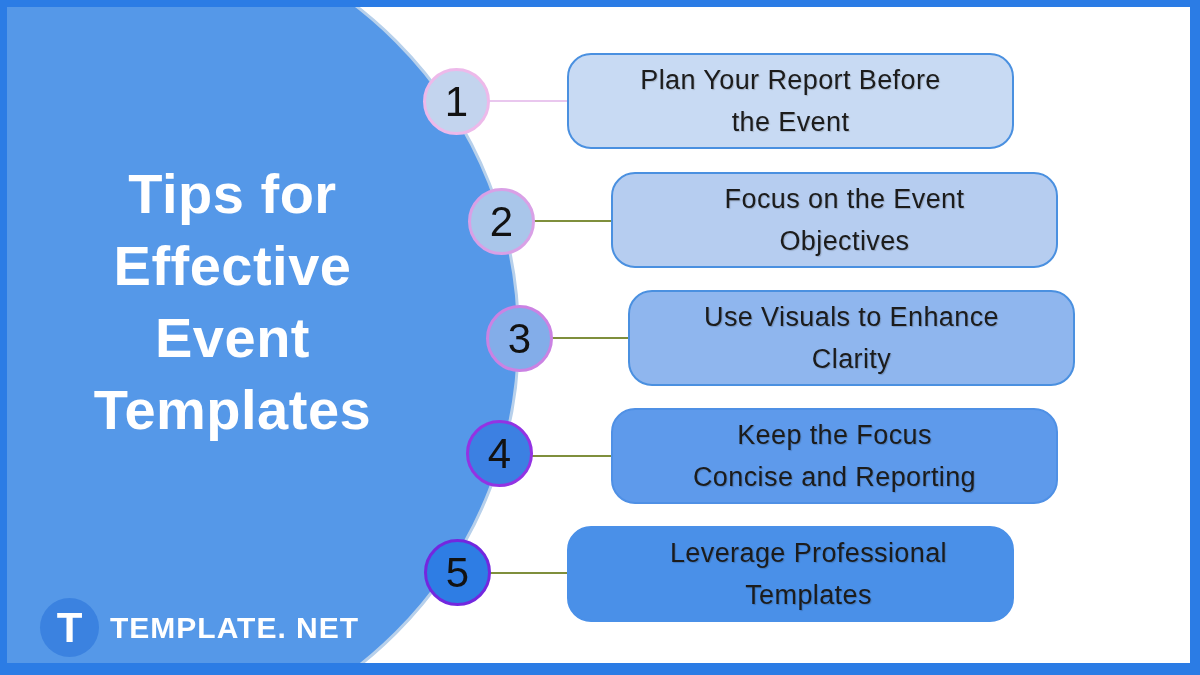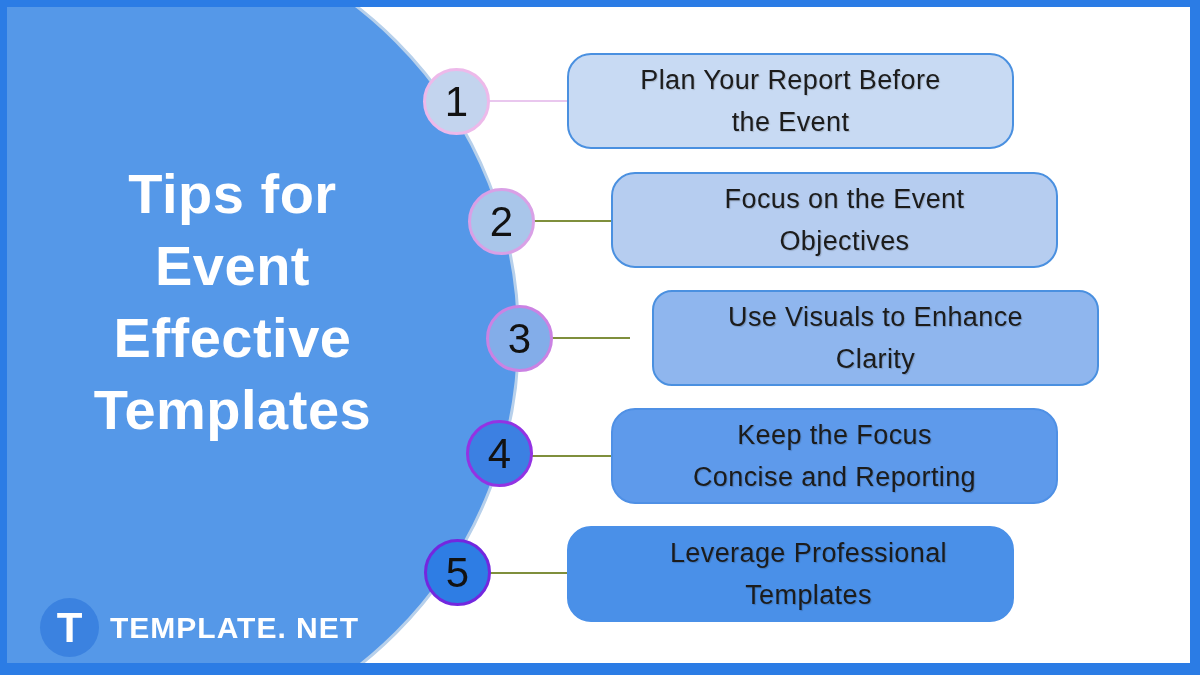--- a/index.html
+++ b/index.html
@@ -47,21 +47,21 @@
   
   .box {
     position:absolute; width:447px; height:96px; border-radius:24px;
     border-width:2px; border-style:solid; z-index:3;
     display:flex; flex-direction:column; justify-content:center; align-items:center;
     font-size:27px; line-height:42px; color:#1c1c1c; text-align:center;
     letter-spacing:0.4px; text-shadow:1px 1px 1px rgba(0,0,0,0.18);
   }
   .box-1 { left:567px; top:53px;  }
   .box-2 { left:611px; top:172px; }
-  .box-3 { left:652px; top:290px;border-radius:20px; }
+  .box-3 { left:628px; top:290px; }
   .box-4 { left:611px; top:408px; }
   .box-5 { left:567px; top:526px; }
   
   .logo {
     position:absolute; left:40px; top:598px; z-index:5;
     display:flex; align-items:center; gap:11px; cursor:pointer;
   }
   .logo-circle {
     width:59px; height:59px; border-radius:50%;
     display:flex; align-items:center; justify-content:center;
@@ -70,22 +70,22 @@
   .logo-text { font-size:30px; font-weight:bold; letter-spacing:1px; }
 </style>
 </head>
 <body>
 
 <div id="canvas">
 
   <div class="big-circle" style="background-color: rgb(85, 152, 232); border-color: rgb(183, 208, 235);"></div>
   <div class="title" style="color: rgb(255, 255, 255);">
     <div>Tips for</div>
+    <div>Effective</div>
     <div>Event</div>
-    <div>Effective</div>
     <div>Templates</div>
   </div>
 
   <div class="conn conn-1" style="background-color: rgb(233, 199, 238);"></div>
   <div class="conn conn-2" style="background-color: rgb(127, 143, 60);"></div>
   <div class="conn conn-3" style="background-color: rgb(127, 143, 60);"></div>
   <div class="conn conn-4" style="background-color: rgb(127, 143, 60);"></div>
   <div class="conn conn-5" style="background-color: rgb(127, 143, 60);"></div>
 
   <div class="num num-1" style="background-color: rgb(195, 212, 238); border-color: rgb(237, 185, 234);">1</div>

